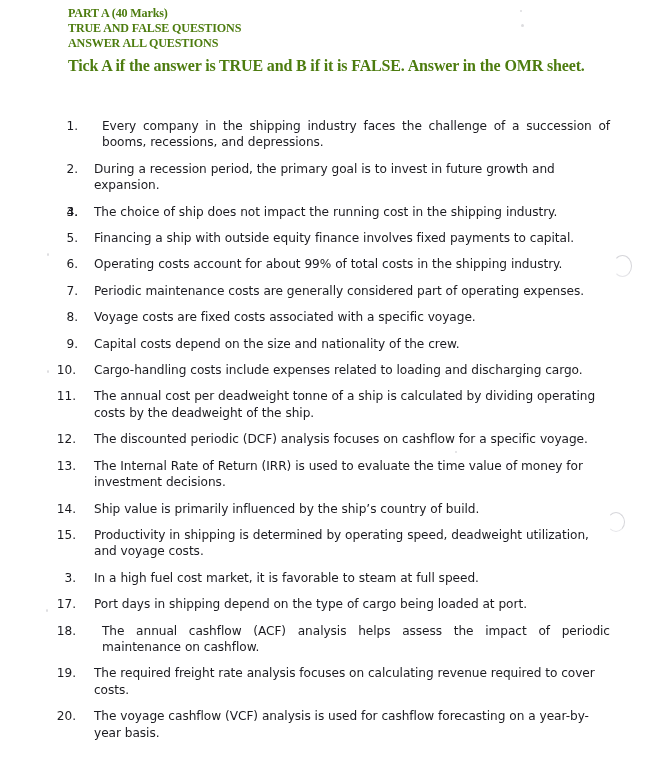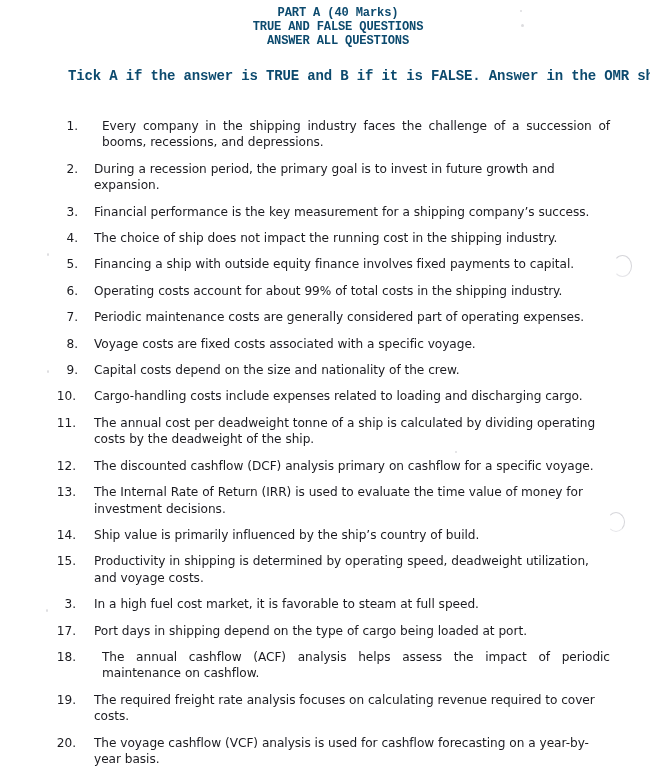--- a/index.html
+++ b/index.html
@@ -20,32 +20,31 @@
   }
 
   
   .headings {
     position: absolute;
     left: 68px;
     top: 0px;
     width: 540px;
   }
   .heading {
-    font-family: Liberation Mono, monospace;
+    font-family: Liberation Serif, serif;
     font-weight: bold;
-    color: #0c4a6e;
+    color: #4d7c0f;
     font-size: 12.1px;
     letter-spacing: -0.15px;
     white-space: nowrap;
-    text-align: center;
   }
   .h-part      { margin-top: 6px;  }
   .h-truefalse { margin-top: 0; }
   .h-answerall { }
-  .h-tick      { margin-top: 20px; font-size: 14px; }
+  .h-tick      { margin-top: 6px; font-size: 16px; }
 
   
   .questions {
     position: absolute;
     left: 0;
     top: 118px;
     width: 650px;
   }
   .q {
     position: relative;
@@ -114,21 +113,20 @@
       <div class="q justify">
         <span class="num">1.</span>
         <span class="body">Every company in the shipping industry faces the challenge of a succession of booms, recessions, and depressions.</span>
       </div>
       <div class="q">
         <span class="num">2.</span>
         <span class="body">During a recession period, the primary goal is to invest in future growth and expansion.</span>
       </div>
       <div class="q">
         <span class="num">3.</span>
-        <span class="body">Financial performance is the key measurement for a shipping company’s success.</span>
       </div>
       <div class="q">
         <span class="num">4.</span>
         <span class="body">The choice of ship does not impact the running cost in the shipping industry.</span>
       </div>
       <div class="q">
         <span class="num">5.</span>
         <span class="body">Financing a ship with outside equity finance involves fixed payments to capital.</span>
       </div>
       <div class="q">
@@ -150,21 +148,21 @@
       <div class="q wide">
         <span class="num">10.</span>
         <span class="body">Cargo-handling costs include expenses related to loading and discharging cargo.</span>
       </div>
       <div class="q wide">
         <span class="num">11.</span>
         <span class="body">The annual cost per deadweight tonne of a ship is calculated by dividing operating costs by the deadweight of the ship.</span>
       </div>
       <div class="q wide">
         <span class="num">12.</span>
-        <span class="body">The discounted cashflow (DCF) analysis primary on cashflow for a specific voyage.</span>
+        <span class="body">The discounted periodic (DCF) analysis focuses on cashflow for a specific voyage.</span>
       </div>
       <div class="q wide">
         <span class="num">13.</span>
         <span class="body">The Internal Rate of Return (IRR) is used to evaluate the time value of money for investment decisions.</span>
       </div>
       <div class="q wide">
         <span class="num">14.</span>
         <span class="body">Ship value is primarily influenced by the ship’s country of build.</span>
       </div>
       <div class="q wide">

